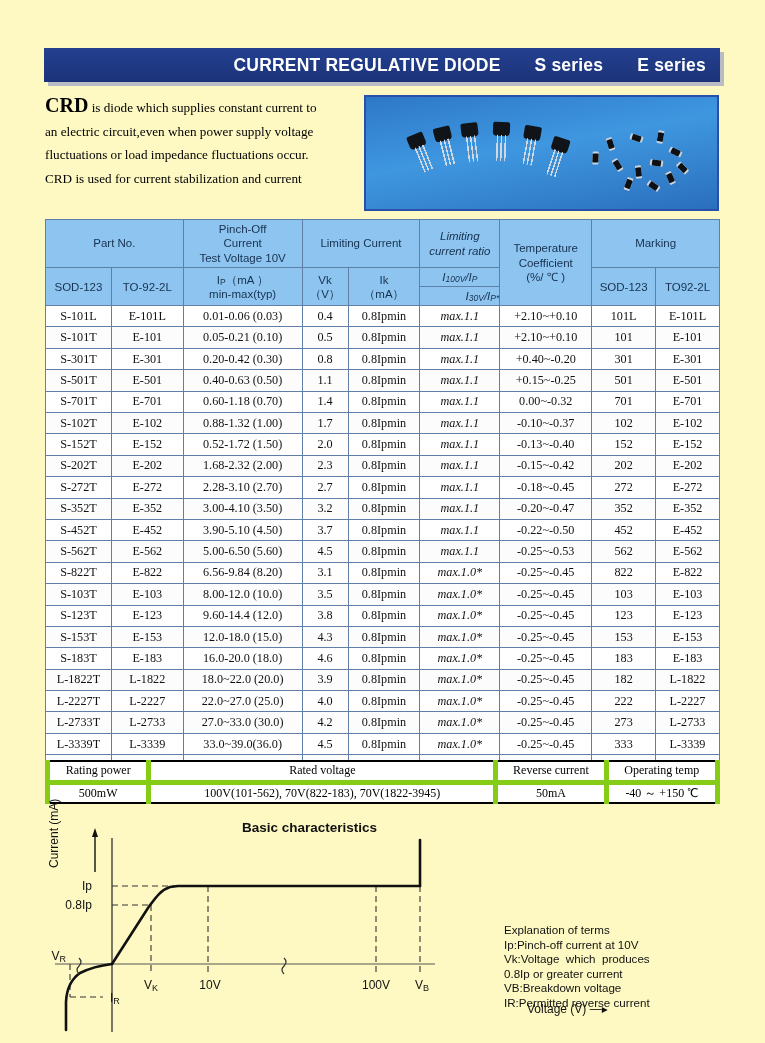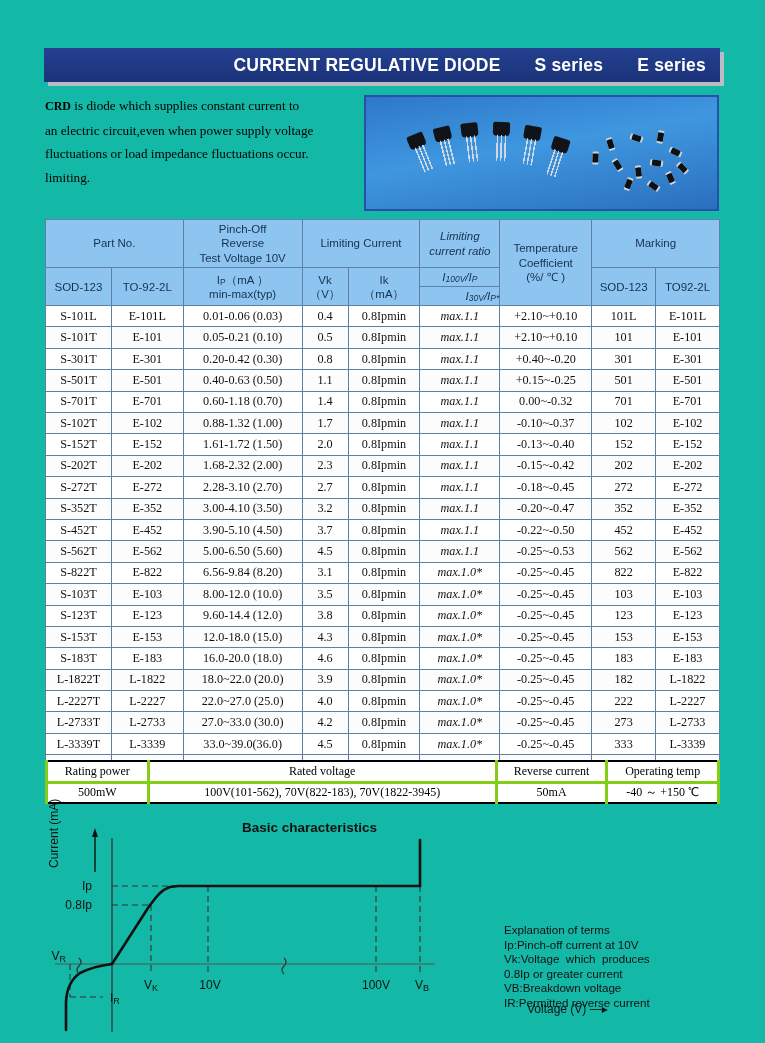--- a/index.html
+++ b/index.html
@@ -5,21 +5,21 @@
   * { box-sizing: border-box; }
   html, body {
     margin: 0; padding: 0;
     width: 765px; height: 1043px;
     background: #ffffff;
     font-family: "Liberation Serif", serif;
   }
   .page {
     position: relative;
     width: 765px; height: 1043px;
-    background: #14b8a6;
+    background: #fef9c3;
     overflow: hidden;
   }
 
   
   .banner-wrap { position: absolute; left: 44px; top: 48px; width: 676px; height: 36px; }
   .banner-shadow {
     position: absolute; left: 4px; top: 4px; width: 676px; height: 34px;
     background: #b9bcc4;
   }
   .banner {
@@ -36,21 +36,21 @@
   .banner .b-title { margin-right: 34px; }
   .banner .b-s { margin-right: 34px; }
 
   
   .intro {
     position: absolute; left: 45px; top: 94px; width: 312px;
     font-family: "Liberation Serif", serif;
     font-size: 13.2px; line-height: 23.5px;
     color: #000; text-align: justify;
   }
-  .intro b { font-size: 12px; font-weight: bold; }
+  .intro b { font-size: 20px; font-weight: bold; }
   .intro .ln { display: block; }
 
   
   .photo {
     position: absolute; left: 364px; top: 95px; width: 355px; height: 116px;
     border: 2px solid #2a4fa8;
     background: #2f7fd0;
     background: linear-gradient(170deg,#2d78c8 0%, #3f97e0 45%, #2a6fbe 100%);
     overflow: hidden;
   }
@@ -105,21 +105,21 @@
   .c-temp { width: 92px; }
   .c-m1   { width: 64px; }
   .c-m2   { width: 64px; }
 
   
   .rating {
     position: absolute; left: 45px; top: 760px; width: 675px;
     font-family: "Liberation Serif", serif; font-size: 12px;
   }
   .rating td {
-    border: 3px solid #84cc16; text-align: center; height: 21px; padding: 0 2px;
+    border: 5px solid #84cc16; text-align: center; height: 21px; padding: 0 2px;
     background: #fff;
   }
   .rating .outer-top td { border-top: 2px solid #000; }
   .rating .outer-bot td { border-bottom: 2px solid #000; }
   .r-power { width: 102px; }
   .r-volt  { width: 350px; }
   .r-rev   { width: 111px; }
   .r-temp  { width: 112px; }
 
   
@@ -158,21 +158,21 @@
       <span class="b-title">CURRENT REGULATIVE DIODE</span>
       <span class="b-s">S series</span>
       <span class="b-e">E series</span>
     </div>
   </div>
 
   <div class="intro">
     <span class="ln"><b>CRD</b><span> is diode which supplies constant current to</span></span>
     <span class="ln">an electric circuit,even when power supply voltage</span>
     <span class="ln">fluctuations or load impedance fluctuations occur.</span>
-    <span class="ln">limiting.</span>
+    <span class="ln">CRD is used for current stabilization and current</span>
   </div>
 
   <div class="photo">
 
     <div class="to92" style="left:42px; top:37px; transform:rotate(-22deg);"></div>
     <div class="to92" style="left:68px; top:30px; transform:rotate(-14deg);"></div>
     <div class="to92" style="left:95px; top:26px; transform:rotate(-7deg);"></div>
     <div class="to92" style="left:127px; top:25px; transform:rotate(2deg);"></div>
     <div class="to92" style="left:158px; top:29px; transform:rotate(10deg);"></div>
     <div class="to92" style="left:186px; top:41px; transform:rotate(18deg);"></div>
@@ -190,21 +190,21 @@
     <div class="sod" style="left:300px; top:78px; transform:rotate(66deg);"></div>
     <div class="sod" style="left:225px; top:58px; transform:rotate(92deg);"></div>
   </div>
 
   <table class="spec">
     <thead>
       <tr>
         <td class="h1" colspan="2">Part No.</td>
         <td class="h1 c-ip">
           <div class="big">Pinch-Off</div>
-          <div class="big">Reverse</div>
+          <div class="big">Current</div>
           <div class="sub">Test Voltage 10V</div>
         </td>
         <td class="h1" colspan="2">Limiting Current</td>
         <td class="h1 c-ratio">
           <div>Limiting</div>
           <div>current ratio</div>
         </td>
         <td class="h1 c-temp" rowspan="2">
           <div>Temperature</div>
           <div>Coefficient</div>
@@ -298,21 +298,21 @@
           <td class="c-vk">1.7</td>
           <td class="c-ik">0.8Ipmin</td>
           <td class="c-ratio">max.1.1</td>
           <td class="c-temp">-0.10~-0.37</td>
           <td class="c-m1">102</td>
           <td class="c-m2">E-102</td>
         </tr>
         <tr>
           <td class="c-sod">S-152T</td>
           <td class="c-to92">E-152</td>
-          <td class="c-ip">1.61-1.72 (1.50)</td>
+          <td class="c-ip">0.52-1.72 (1.50)</td>
           <td class="c-vk">2.0</td>
           <td class="c-ik">0.8Ipmin</td>
           <td class="c-ratio">max.1.1</td>
           <td class="c-temp">-0.13~-0.40</td>
           <td class="c-m1">152</td>
           <td class="c-m2">E-152</td>
         </tr>
         <tr>
           <td class="c-sod">S-202T</td>
           <td class="c-to92">E-202</td>

